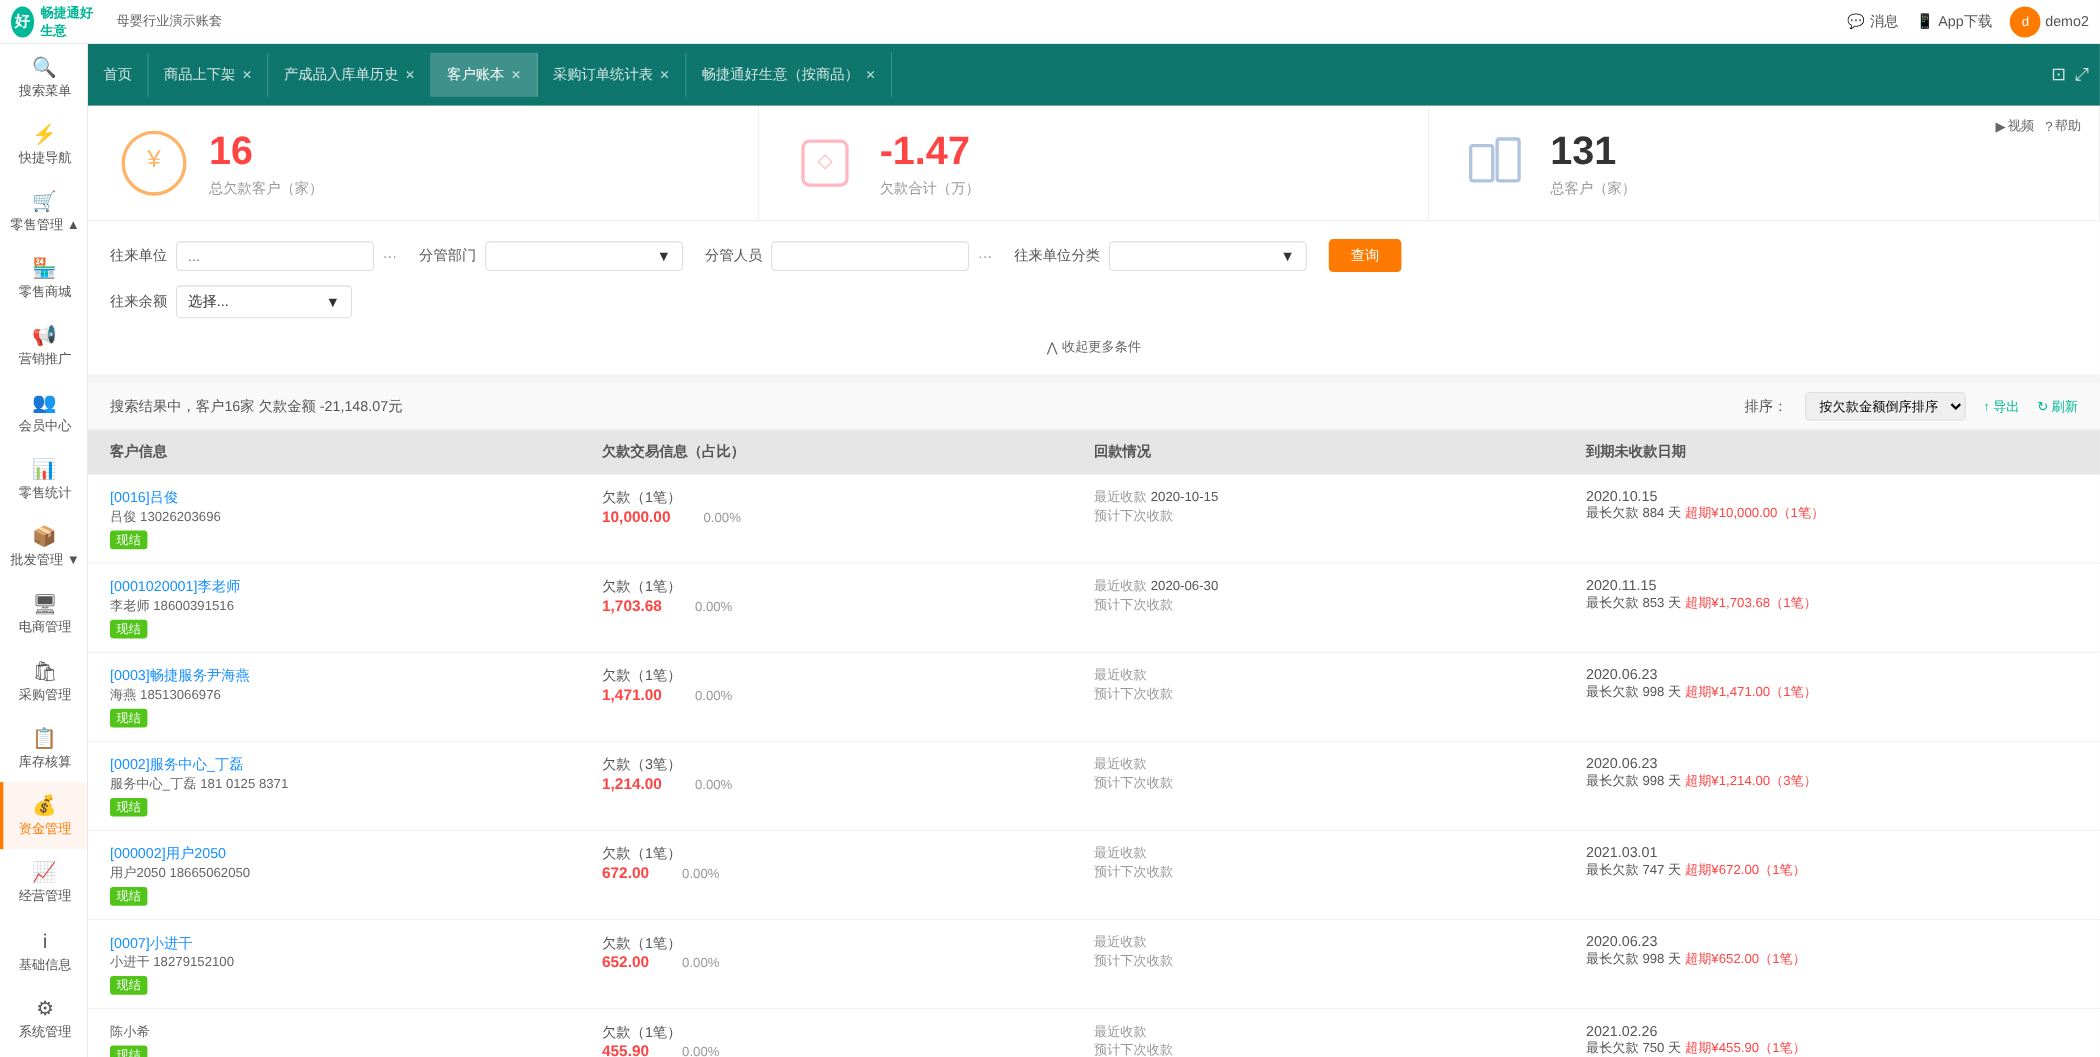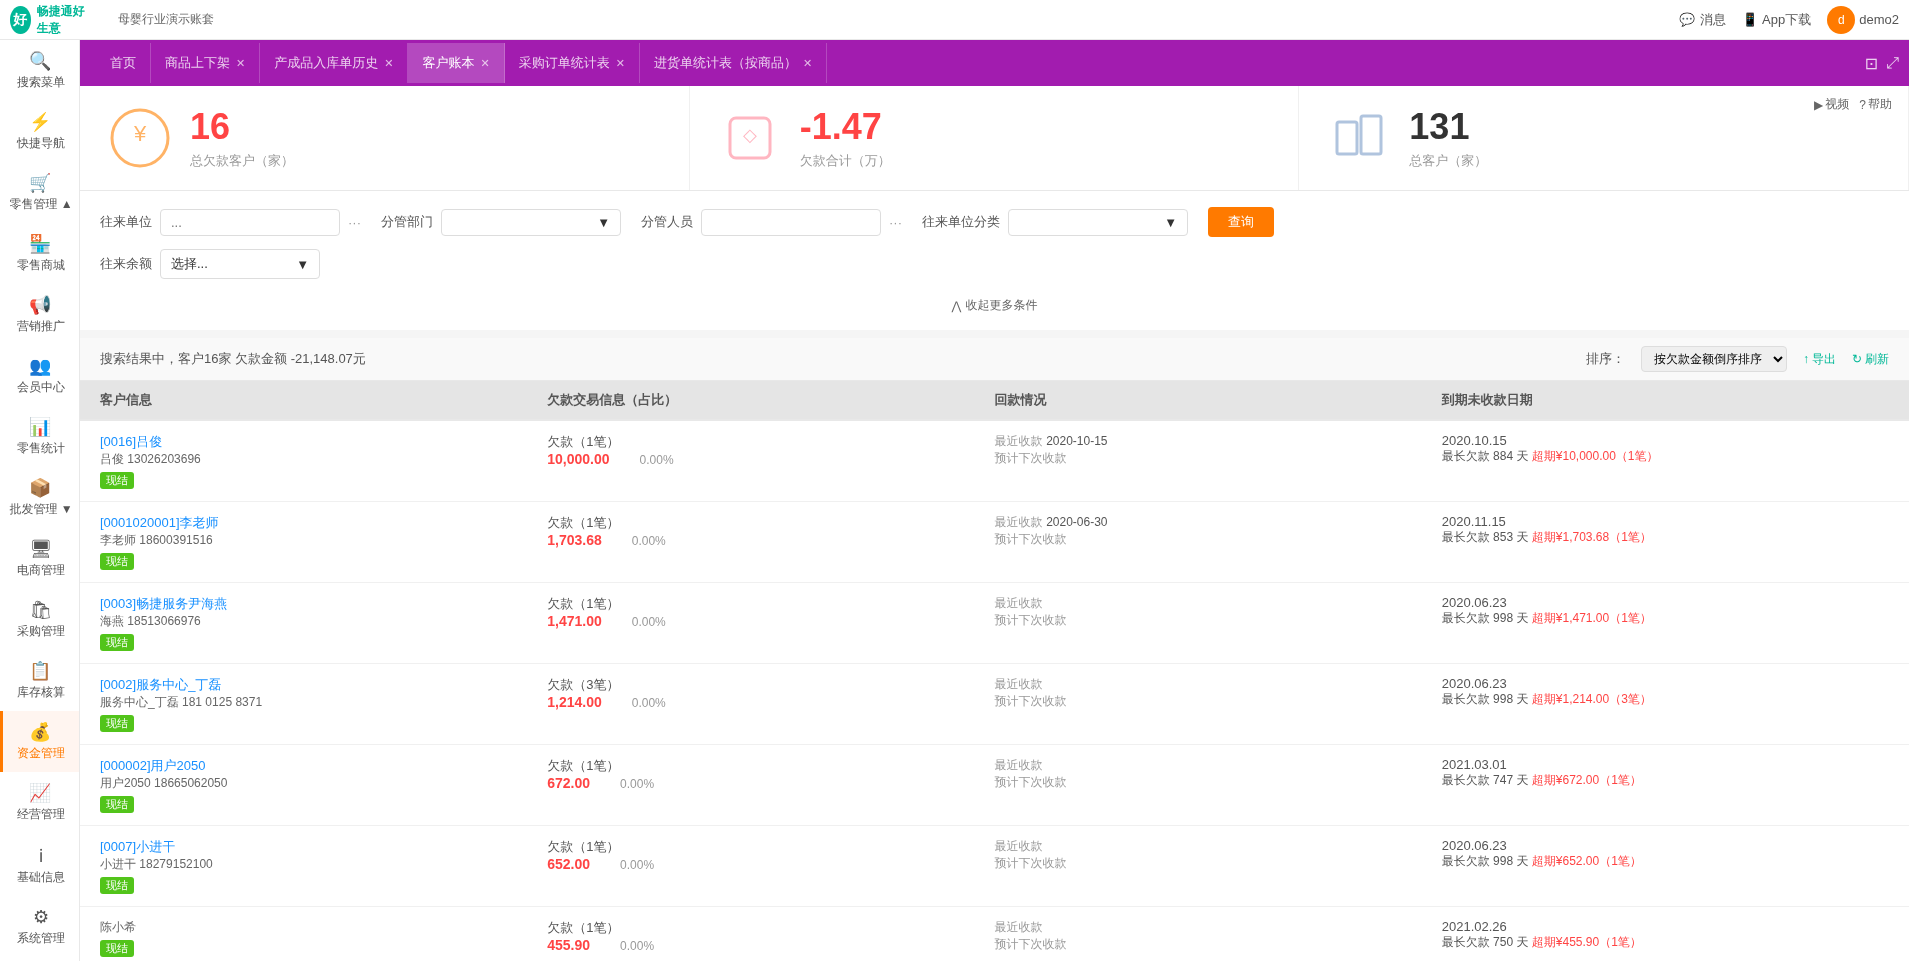--- a/index.html
+++ b/index.html
@@ -4,35 +4,35 @@
   <style>
     * { box-sizing: border-box; margin: 0; padding: 0; }
     body { font-family: 'Microsoft YaHei', Arial, sans-serif; font-size: 13px; background: #f5f5f5; color: #333; }
 
     
     .app-container { display: flex; flex-direction: column; height: 961px; }
     .top-bar { display: flex; align-items: center; background: #fff; height: 40px; border-bottom: 1px solid #e8e8e8; padding: 0 10px; }
     .top-bar-logo { display: flex; align-items: center; gap: 6px; width: 80px; }
     .logo-icon { width: 28px; height: 28px; background: #00b897; border-radius: 50%; display: flex; align-items: center; justify-content: center; color: #fff; font-size: 14px; font-weight: bold; }
     .logo-text { color: #00b897; font-size: 12px; font-weight: bold; }
-    .app-name { color: #666; font-size: 12px; margin-left: 28px; flex: 1; }
+    .app-name { color: #666; font-size: 12px; margin-left: 16px; flex: 1; }
     .top-right { display: flex; align-items: center; gap: 16px; margin-left: auto; }
     .top-right-item { display: flex; align-items: center; gap: 4px; color: #555; font-size: 13px; cursor: pointer; }
     .avatar { width: 28px; height: 28px; border-radius: 50%; background: #ff7a00; display: flex; align-items: center; justify-content: center; color: #fff; font-size: 12px; }
 
     
     .main-layout { display: flex; flex: 1; overflow: hidden; }
     .sidebar { width: 80px; background: #fff; border-right: 1px solid #e8e8e8; display: flex; flex-direction: column; overflow-y: auto; }
     .sidebar-item { padding: 10px 4px; text-align: center; cursor: pointer; font-size: 12px; color: #555; border-left: 3px solid transparent; }
     .sidebar-item.active { background: #fff5f0; color: #ff7a00; border-left-color: #ff7a00; }
     .sidebar-item .s-icon { font-size: 18px; display: block; margin-bottom: 2px; }
 
     
     .content-area { flex: 1; display: flex; flex-direction: column; overflow: hidden; }
-    .tab-bar { display: flex; background: #a21caf; height: 46px; align-items: center; overflow-x: auto; padding-left: 16px; }
+    .tab-bar { display: flex; background: #0f766e; height: 56px; align-items: center; overflow-x: auto; }
     .tab-item { display: flex; align-items: center; padding: 0 14px; height: 40px; color: rgba(255,255,255,0.8); font-size: 13px; cursor: pointer; white-space: nowrap; border-right: 1px solid rgba(255,255,255,0.2); }
     .tab-item.active { background: rgba(255,255,255,0.2); color: #fff; justify-content: center; }
     .tab-item .tab-close { margin-left: 6px; color: rgba(255,255,255,0.7); font-size: 11px; }
     .tab-right { margin-left: auto; display: flex; align-items: center; padding-right: 10px; gap: 8px; }
     .tab-right span { color: rgba(255,255,255,0.8); font-size: 16px; cursor: pointer; }
 
     
     .page-content { flex: 1; overflow-y: auto; background: #f5f5f5; }
 
     
@@ -199,21 +199,21 @@
         </div>
         <div class="tab-item active">
           <span>客户账本</span>
           <span class="tab-close">✕</span>
         </div>
         <div class="tab-item">
           <span>采购订单统计表</span>
           <span class="tab-close">✕</span>
         </div>
         <div class="tab-item">
-          <span>进货单统计表（按商品）</span>
+          <span>畅捷通好生意（按商品）</span>
           <span class="tab-close">✕</span>
         </div>
         <div class="tab-right">
           <span>⊡</span>
           <span>⤢</span>
         </div>
       </div>
 
       <div class="page-content">
 

